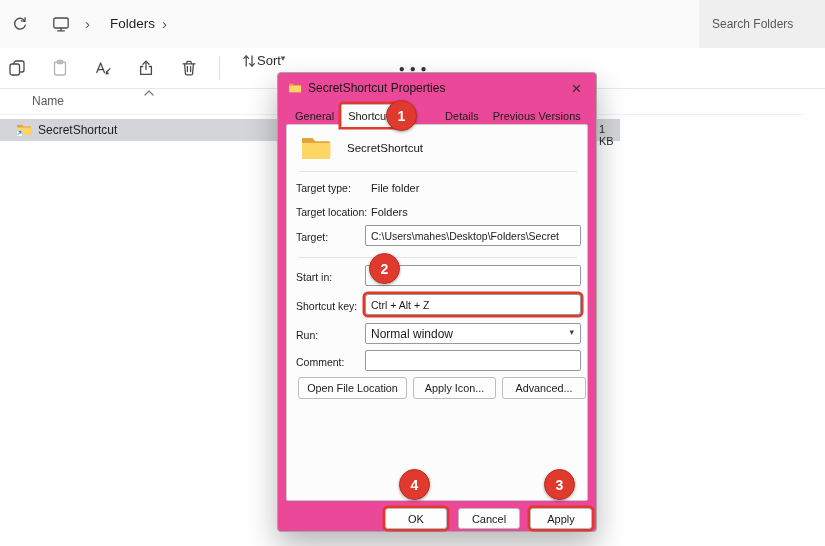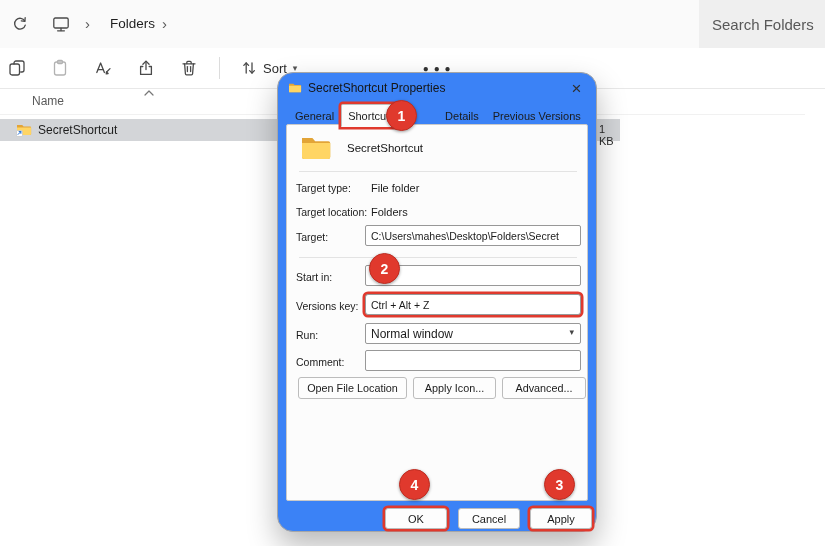--- a/index.html
+++ b/index.html
@@ -12,51 +12,51 @@
   button{font-family:inherit;cursor:pointer;}
 
   
   .topbar{position:absolute;left:0;top:0;width:825px;height:48px;background:#fafafa;}
   .icon-btn{position:absolute;display:flex;align-items:center;justify-content:center;
     background:transparent;border:none;border-radius:4px;padding:0;}
   .crumb-chevron{position:absolute;font-size:15px;color:#5a5a5a;line-height:20px;}
   .crumb{position:absolute;left:103px;top:13px;font-size:13.5px;color:#1f1f1f;
     background:transparent;border:none;padding:3px 7px;border-radius:4px;}
   .search-input{position:absolute;right:0;top:0;width:107px;height:48px;border:none;
-    background:#efefef;padding:0 6px 0 13px;font-size:15px;color:#444;outline:none;
+    background:#efefef;padding:0 6px 0 13px;font-size:12px;color:#444;outline:none;
     font-family:inherit;}
   .search-input::placeholder{color:#585858;}
 
   
   .toolbar{position:absolute;left:0;top:48px;width:825px;height:40px;background:#fff;
     border-bottom:1px solid #e8e8e8;display:flex;align-items:center;}
   .tool{width:30px;height:30px;margin-right:13px;border:none;background:transparent;
     border-radius:4px;display:flex;align-items:center;justify-content:center;padding:0;}
   .tool:first-child{margin-left:2px;}
   .tb-sep{width:1px;height:22px;background:#dcdcdc;margin:0 12px 0 2px;}
-  .tb-text-btn{display:flex;align-items:center;gap:6px;height:30px;padding:0 9px;
+  .tb-text-btn{display:flex;align-items:flex-start;height:30px;padding:0 9px;
     border:none;background:transparent;border-radius:4px;font-size:13px;color:#2c2c2c;}
   .tb-caret{font-size:9px;color:#555;}
   .more-btn{margin-left:16px;border:none;background:transparent;font-size:10px;
     letter-spacing:1px;color:#333;height:30px;padding:0 10px;border-radius:4px;}
 
   
   .list-header{position:absolute;left:0;top:88px;width:805px;height:26px;
     border-bottom:1px solid #f1f1f1;}
   .col-name{position:absolute;left:32px;top:6px;font-size:12px;color:#5a5a5a;}
   .sort-caret{position:absolute;left:144px;top:2px;}
   .file-row{position:absolute;left:0;top:119px;width:620px;height:22px;
     background:#d3d5d8;display:block;}
   .row-icon{position:absolute;left:16px;top:4px;}
   .row-name{position:absolute;left:38px;top:4px;font-size:12px;color:#1d1d1d;}
   .row-size{position:absolute;left:599px;top:4px;font-size:11px;color:#2a2a2a;}
 
   
   .dialog{position:absolute;left:277px;top:72px;width:320px;height:460px;
-    background:#3b82f6;border:1px solid #a6a6a6;border-radius:16px;
+    background:#ec4899;border:1px solid #a6a6a6;border-radius:4px;
     box-shadow:0 14px 30px rgba(0,0,0,.28);z-index:10;box-sizing:border-box;}
   .dlg-titlebar{position:absolute;left:0;top:0;width:100%;height:30px;}
   .dlg-title-icon{position:absolute;left:10px;top:9px;}
   .dlg-title{position:absolute;left:30px;top:8px;font-size:12px;color:#151515;}
   .dlg-close{position:absolute;right:6px;top:3px;width:27px;height:24px;border:none;
     background:transparent;font-size:17px;color:#2f2f2f;line-height:24px;border-radius:4px;}
 
   .tabs{position:absolute;left:10px;top:31px;display:flex;align-items:flex-end;z-index:3;}
   .tab{padding:4px 6px 4px;font-size:11px;color:#1b1b1b;border:1px solid transparent;
     background:transparent;margin-bottom:-1px;white-space:nowrap;}
@@ -265,21 +265,21 @@
       <span class="fvalue" style="top:81px;">Folders</span>
 
       <span class="flabel" style="top:106px;">Target:</span>
       <input class="fld" style="top: 100px;" type="text" value="C:\Users\mahes\Desktop\Folders\Secret">
 
       <div class="hsep sep2"></div>
 
       <span class="flabel" style="top:146px;">Start in:</span>
       <input class="fld" style="top: 140px;" type="text" value="">
 
-      <span class="flabel" style="top:175px;">Versions key:</span>
+      <span class="flabel" style="top:175px;">Shortcut key:</span>
       <input class="fld red-ring" style="top: 169px;" type="text" value="Ctrl + Alt + Z">
 
       <span class="flabel" style="top:204px;">Run:</span>
       <div class="selectbox" style="top:198px;">
         <span class="sel-text">Normal window</span>
         <span class="sel-caret">▾</span>
       </div>
 
       <span class="flabel" style="top:231px;">Comment:</span>
       <input class="fld" style="top: 225px;" type="text" value="">

